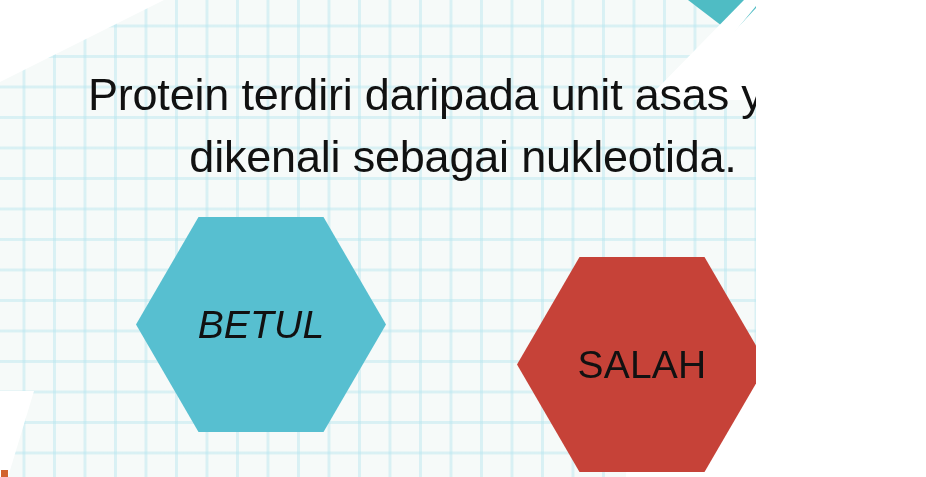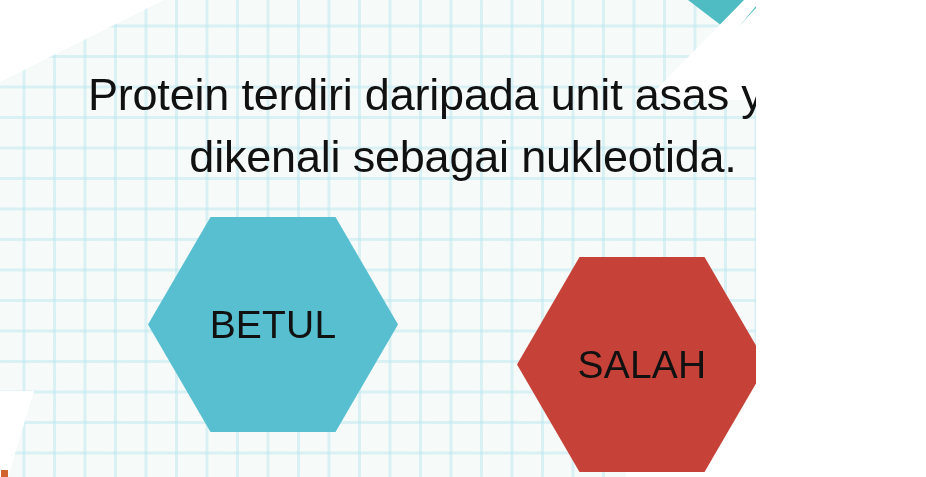--- a/index.html
+++ b/index.html
@@ -147,21 +147,21 @@
     cursor: pointer;
   }
   .hex-label {
     color: #111111;
     font-size: 39px;
     line-height: 1;
     font-weight: 400;
     letter-spacing: 0.2px;
     user-select: none;
   }
-  #hex-true  { left: 148px; background: #57bfd0; }
+  #hex-true  { left: 136px; background: #57bfd0; font-style: italic; }
   #hex-false { left: 517px; background: #c64238; margin-top: 40px; }
 </style>
 </head>
 <body>
 
 <div id="stage">
 
   <div class="grid-bg"></div>
   <div class="grid-soften"></div>
 

